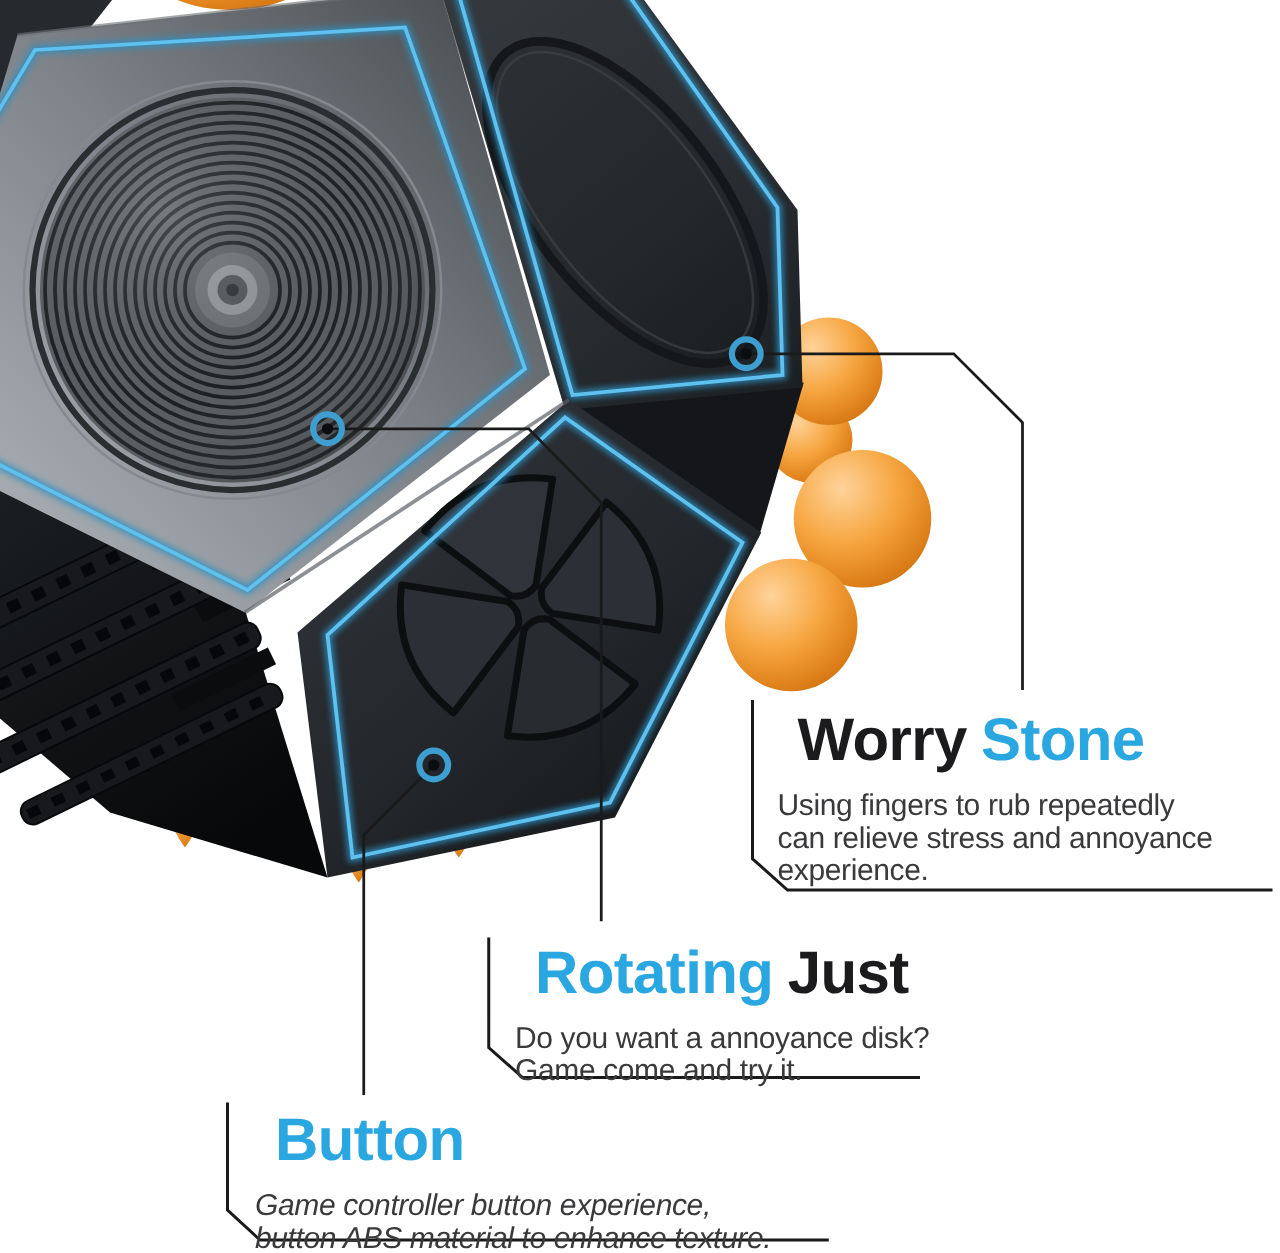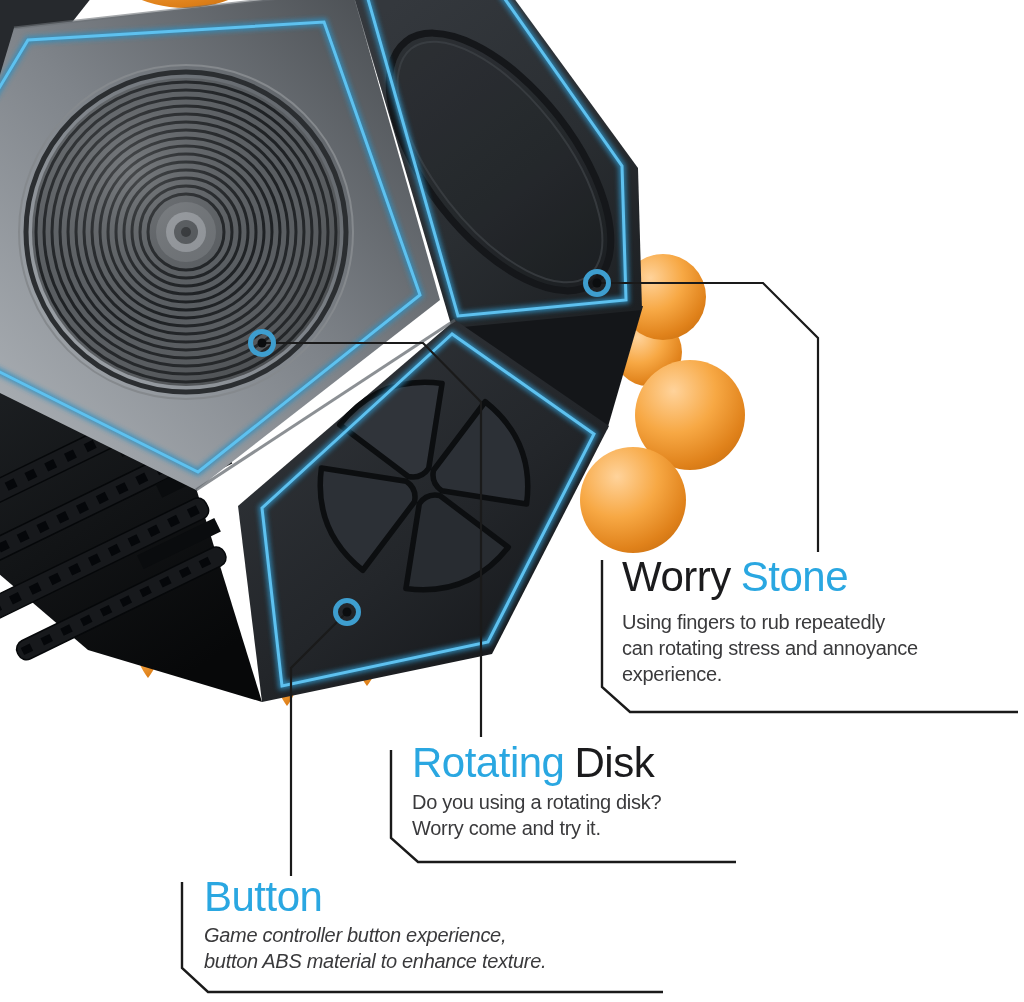--- a/index.html
+++ b/index.html
@@ -3,27 +3,27 @@
 <meta charset="utf-8">
 <style>
   html,body{margin:0;padding:0;background:#ffffff;}
   .stage{
     position:relative;width:1024px;height:1002px;background:#ffffff;overflow:hidden;
     font-family:"Liberation Sans","DejaVu Sans",sans-serif;
   }
   .stage svg{position:absolute;left:0;top:0;width:1024px;height:1002px;}
   .callout{position:absolute;}
   .callout h2{
-    margin:0;font-weight:normal;font-size:42px;line-height:46px;letter-spacing:-0.5px;
+    margin:16px;font-weight:bold;font-size:48px;line-height:46px;letter-spacing:-0.5px;
     color:#1b1b1d;white-space:nowrap;
   }
   .callout h2 .t1{margin-right:0.24em;}
   .t-blue{color:#2aa7e1;}
   .t-dark{color:#1b1b1d;}
-  .callout .body{color:#3a3a3c;font-size:20px;line-height:26px;letter-spacing:-0.3px;white-space:nowrap;}
+  .callout .body{color:#3a3a3c;font-size:24px;line-height:26px;letter-spacing:-0.3px;white-space:nowrap;}
   .callout .body div{white-space:nowrap;}
   .callout-worry{left:622px;top:554px;}
   .callout-worry .body{margin-top:9px;}
   .callout-disk{left:412px;top:740px;}
   .callout-disk .body{margin-top:3px;}
   .callout-button{left:204px;top:874px;}
   .callout-button .body{margin-top:2px;font-style:italic;}
 </style>
 </head>
 <body>
@@ -176,30 +176,30 @@
         <circle cx="347" cy="612" r="11.5" fill="none" stroke="#3e9ecf" stroke-width="5"></circle>
         <circle cx="347" cy="612" r="4.5" fill="#0b0d0f"></circle>
       </g>
     </g>
   </svg>
 
   <div class="callout callout-worry">
     <h2><span class="t1 t-dark">Worry</span><span class="t-blue">Stone</span></h2>
     <div class="body">
       <div>Using fingers to rub repeatedly</div>
-      <div>can rotating stress and annoyance</div>
+      <div>can relieve stress and annoyance</div>
       <div>experience.</div>
     </div>
   </div>
 
   <div class="callout callout-disk">
-    <h2><span class="t1 t-blue">Rotating</span><span class="t-dark">Disk</span></h2>
+    <h2><span class="t1 t-blue">Rotating</span><span class="t-dark">Just</span></h2>
     <div class="body">
-      <div>Do you using a rotating disk?</div>
-      <div>Worry come and try it.</div>
+      <div>Do you want a annoyance disk?</div>
+      <div>Game come and try it.</div>
     </div>
   </div>
 
   <div class="callout callout-button">
     <h2><span class="t-blue">Button</span></h2>
     <div class="body">
       <div>Game controller button experience,</div>
       <div>button ABS material to enhance texture.</div>
     </div>
   </div>

